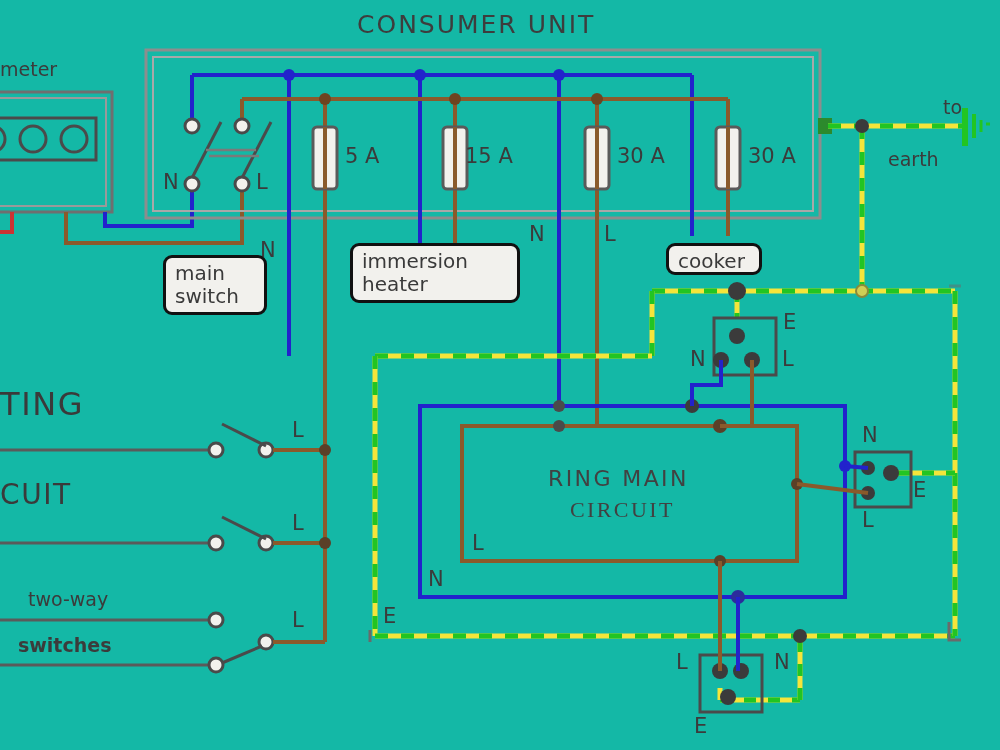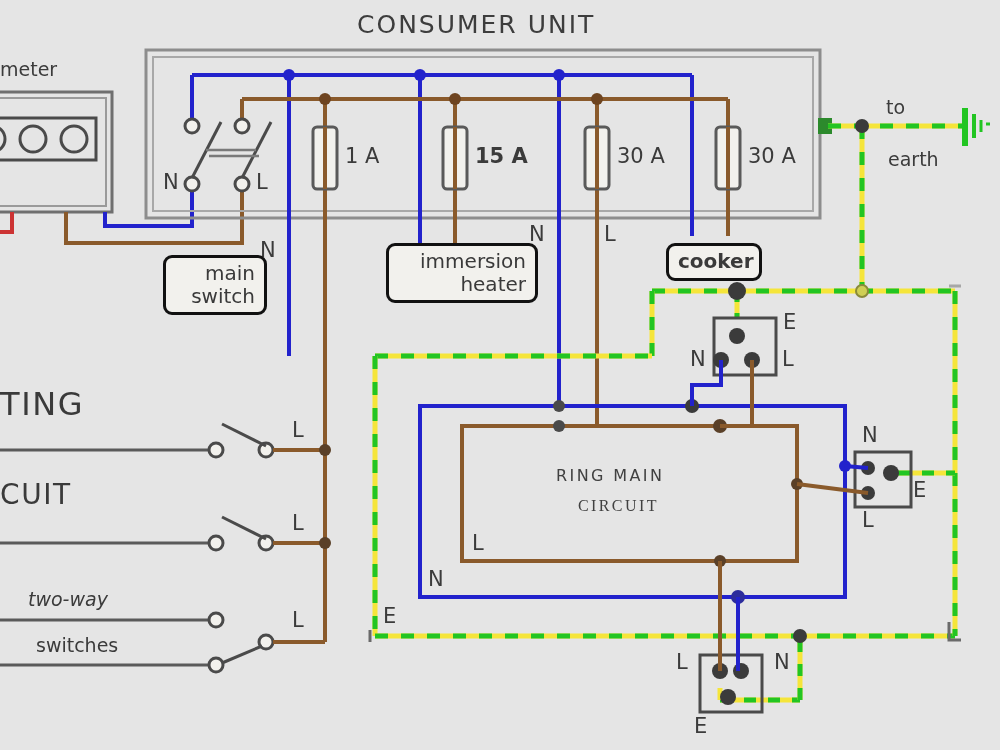--- a/index.html
+++ b/index.html
@@ -1,44 +1,44 @@
 <!DOCTYPE html>
 <html><head>
 <meta charset="utf-8">
 <style>
   html,body{margin:0;padding:0;background:#ffffff;}
   #root{
     position:relative;
     width:1000px;height:750px;
-    background:#e5e5e5;
+    background:#14b8a6;
     font-family:"DejaVu Sans","Liberation Sans",sans-serif;
     overflow:hidden;
   }
   #paper{position:absolute;inset:0;}
   .lbl{
     position:absolute;
     color:#3a3a3a;
     font-family:"DejaVu Sans","Liberation Sans",sans-serif;
     white-space:nowrap;
     user-select:none;
   }
   .title{font-size:25px;letter-spacing:2.0px;color:#3d3d3d;}
-  .ringtxt{font-size:16px;letter-spacing:2.4px;color:#414141;margin-left:8px;}
+  .ringtxt{font-size:22px;letter-spacing:2.4px;color:#414141;}
   .term{font-size:21px;color:#3b3b3b;}
   .amp{font-size:21px;color:#3b3b3b;}
   .small{font-size:19px;color:#3b3b3b;}
   .boxlabel{
     position:absolute;
     border:3px solid #111;
     border-radius:9px;
     background:#f2f1ed;
     color:#3a3a3a;
     font-size:20px;
     line-height:1.14;
-    text-align:right;
+    text-align:left;
     padding:4px 9px;
     box-sizing:border-box;
     white-space:pre;
   }
   svg{position:absolute;left:0;top:0;}
 </style>
 </head>
 <body>
 
 <div id="root">
@@ -278,37 +278,37 @@
     </g>
   </svg>
 
   <div class="lbl title" style="left:357px;top:10px;">CONSUMER UNIT</div>
 
   <div class="lbl small" style="left:0;top:58px;">meter</div>
 
   <div class="lbl term" style="left:163px;top:170px;">N</div>
   <div class="lbl term" style="left:256px;top:170px;">L</div>
 
-  <div class="lbl amp" style="left:345px;top:144px;">1 A</div>
-  <div class="lbl amp" style="left:475px;top:144px;font-weight:bold;">15 A</div>
+  <div class="lbl amp" style="left:345px;top:144px;">5 A</div>
+  <div class="lbl amp" style="left:465px;top:144px;">15 A</div>
   <div class="lbl amp" style="left:617px;top:144px;">30 A</div>
   <div class="lbl amp" style="left:748px;top:144px;">30 A</div>
 
   <div class="lbl term" style="left:529px;top:222px;">N</div>
   <div class="lbl term" style="left:604px;top:222px;">L</div>
   <div class="lbl term" style="left:260px;top:238px;">N</div>
 
-  <div class="lbl small" style="left:886px;top:96px;">to</div>
+  <div class="lbl small" style="left:943px;top:96px;">to</div>
   <div class="lbl small" style="left:888px;top:140px;margin-top:8px;">earth</div>
 
   <div class="boxlabel" style="left:163px;top:255px;width:104px;">main
 switch</div>
-  <div class="boxlabel" style="left:386px;top:243px;width:152px;">immersion
+  <div class="boxlabel" style="left:350px;top:243px;width:170px;">immersion
 heater</div>
-  <div class="boxlabel" style="left:666px;top:243px;width:96px;height:38px;font-weight:bold;">cooker</div>
+  <div class="boxlabel" style="left:666px;top:243px;width:96px;height:32px;">cooker</div>
 
   <div class="lbl ringtxt" style="left:548px;top:466px;">RING MAIN</div>
   <div class="lbl ringtxt" style="left:570px;top:497px;font-family:Liberation Serif, serif;">CIRCUIT</div>
   <div class="lbl term" style="left:472px;top:531px;">L</div>
   <div class="lbl term" style="left:428px;top:567px;">N</div>
   <div class="lbl term" style="left:383px;top:604px;">E</div>
 
   <div class="lbl term" style="left:783px;top:310px;">E</div>
   <div class="lbl term" style="left:690px;top:347px;">N</div>
   <div class="lbl term" style="left:782px;top:347px;">L</div>
@@ -316,20 +316,20 @@
   <div class="lbl term" style="left:862px;top:423px;">N</div>
   <div class="lbl term" style="left:913px;top:478px;">E</div>
   <div class="lbl term" style="left:862px;top:508px;">L</div>
 
   <div class="lbl term" style="left:676px;top:650px;">L</div>
   <div class="lbl term" style="left:774px;top:650px;">N</div>
   <div class="lbl term" style="left:694px;top:714px;">E</div>
 
   <div class="lbl" style="left:0px;top:385px;font-size:32px;letter-spacing:1.6px;">TING</div>
   <div class="lbl" style="left:0px;top:478px;font-size:28px;letter-spacing:1.6px;">CUIT</div>
-  <div class="lbl small" style="left:28px;top:588px;font-style:italic;">two-way</div>
-  <div class="lbl small" style="left:36px;top:634px;">switches</div>
+  <div class="lbl small" style="left:28px;top:588px;">two-way</div>
+  <div class="lbl small" style="left:18px;top:634px;font-weight:bold;">switches</div>
 
   <div class="lbl term" style="left:292px;top:418px;">L</div>
   <div class="lbl term" style="left:292px;top:511px;">L</div>
   <div class="lbl term" style="left:292px;top:608px;">L</div>
 
 </div>
 
 </body></html>

